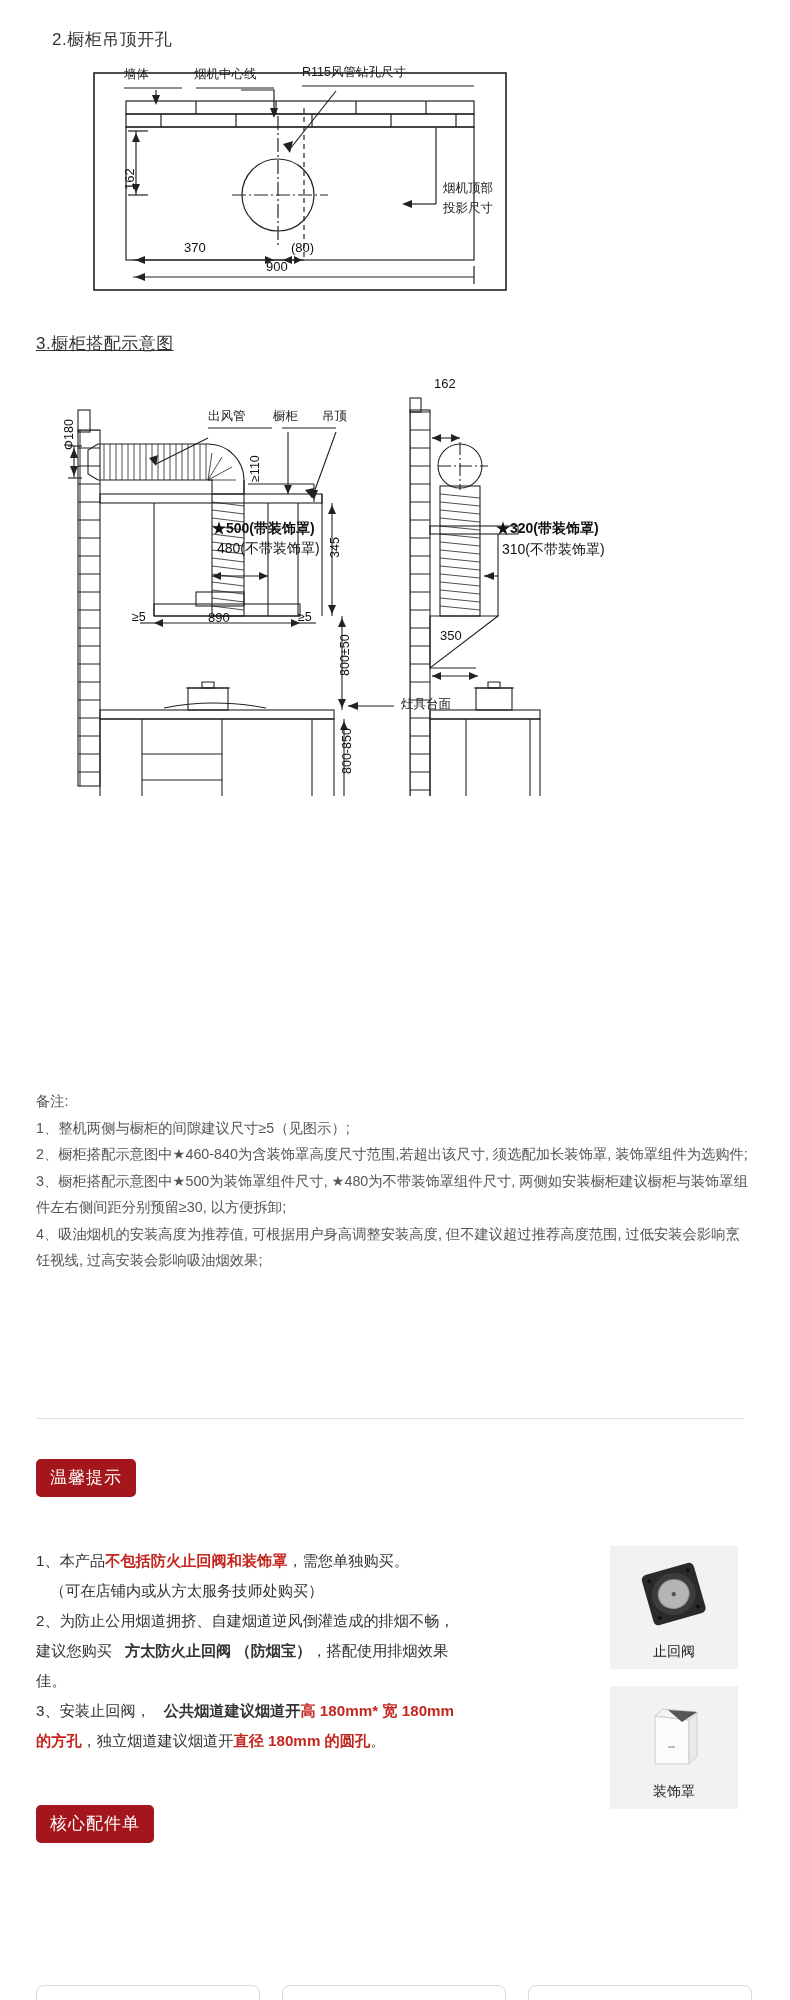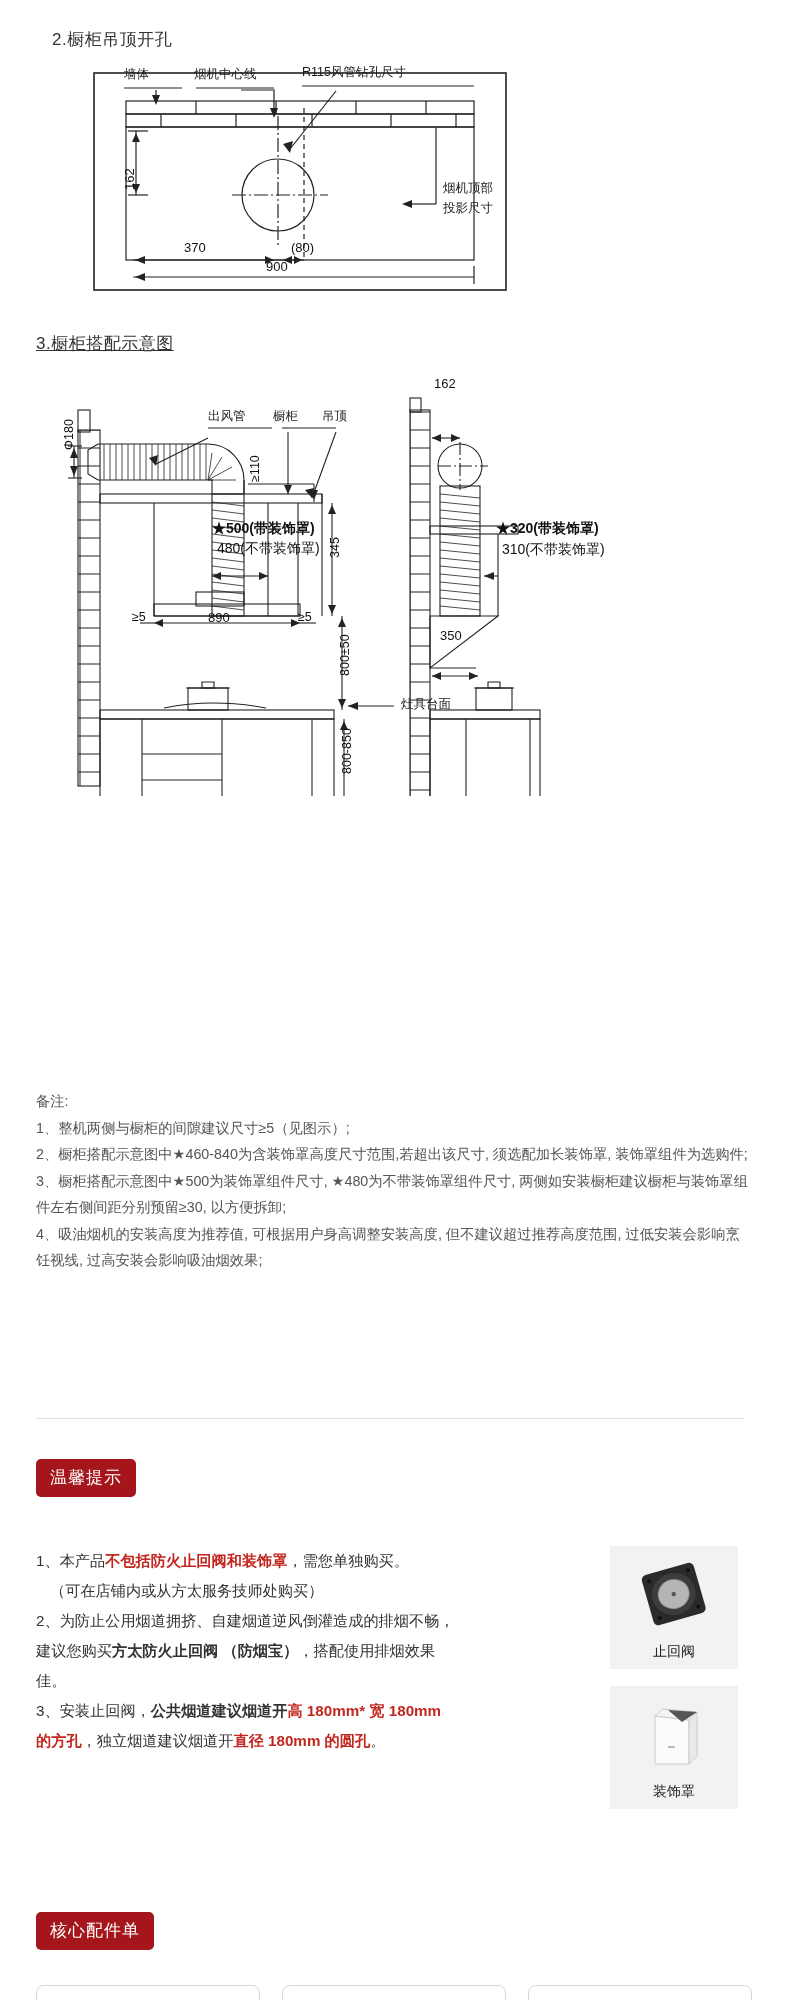--- a/index.html
+++ b/index.html
@@ -53,35 +53,35 @@
     padding:7px 14px 8px 14px;
     border-radius:5px;
     letter-spacing:1px;
   }
   .tips-badge-wrap { position:absolute; left:36px; top:1459px; }
   .tips-body {
     position:absolute; left:36px; top:1546px; width:420px;
     font-size:15.2px; line-height:30px; color:#333;
   }
   .tips-body p { margin:0; }
-  .bold { font-weight:bold; }
+  .bold { font-weight:bold;margin-left:13px; }
   .redbold { color:#c3271f; font-weight:bold; }
 
   .prod-card {
     position:absolute;
     width:128px; height:123px;
     background:#f2f2f2;
     display:flex; flex-direction:column;
     align-items:center; justify-content:flex-end;
     padding-bottom:8px;
   }
   .prod-card .cap { font-size:14px; color:#222; }
   .prod-card .art { flex:1; display:flex; align-items:center; justify-content:center; width:100%; }
 
-  .parts-badge-wrap { position:absolute; left:36px; top:1912px;border-radius:7px; }
+  .parts-badge-wrap { position:absolute; left:36px; top:1805px;border-radius:7px; }
 
   .parts-row { position:absolute; left:36px; top:1985px; width:718px; display:flex; gap:22px; }
   .part-box {
     width:224px; height:60px;
     border:1px solid #d8d8d8;
     border-radius:8px;
     background:#fff;
   }
 </style>
 </head>

